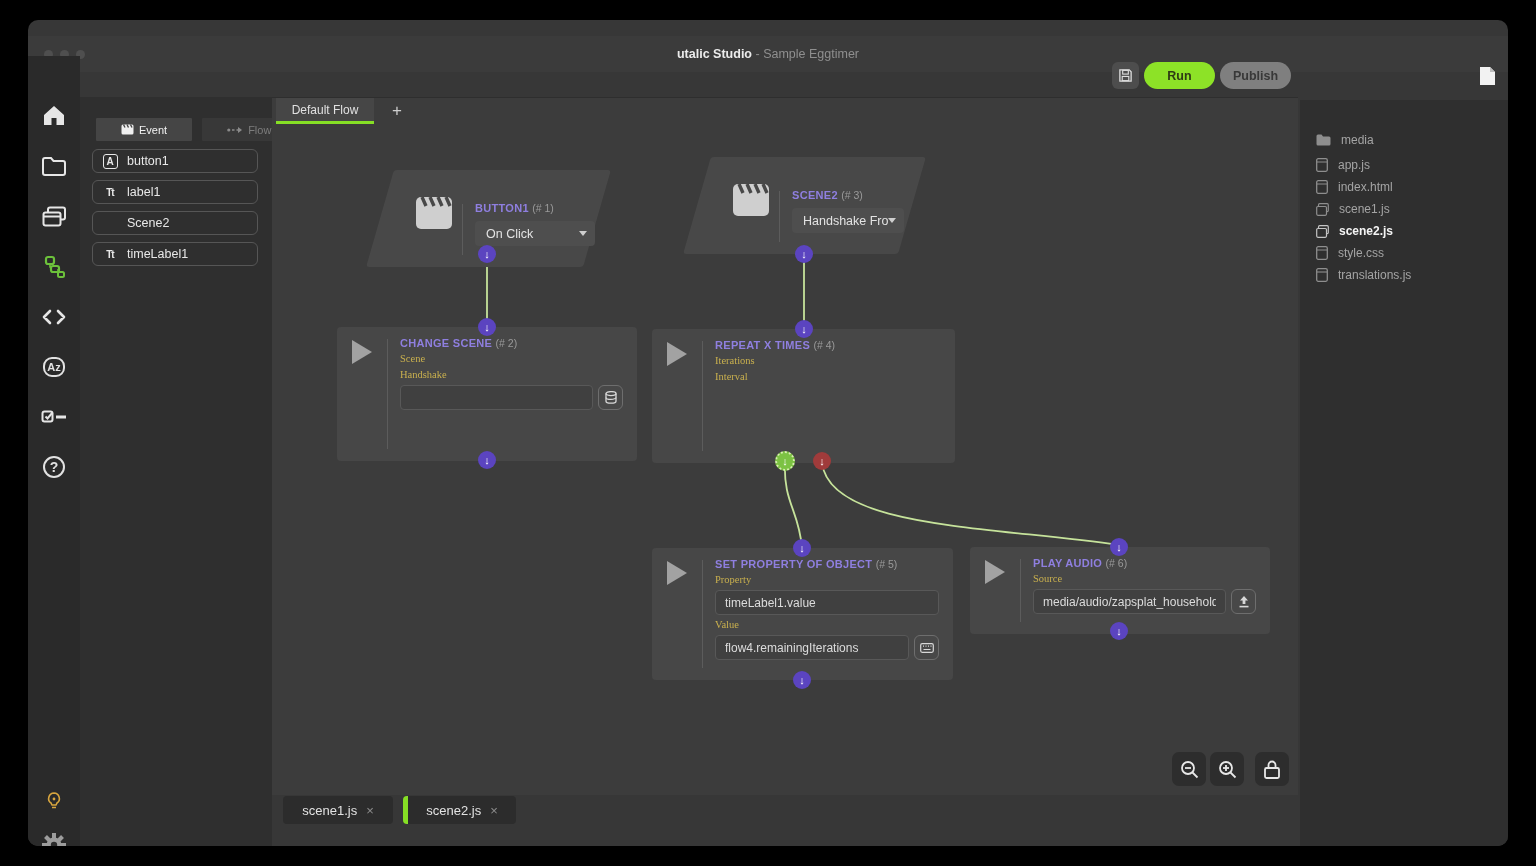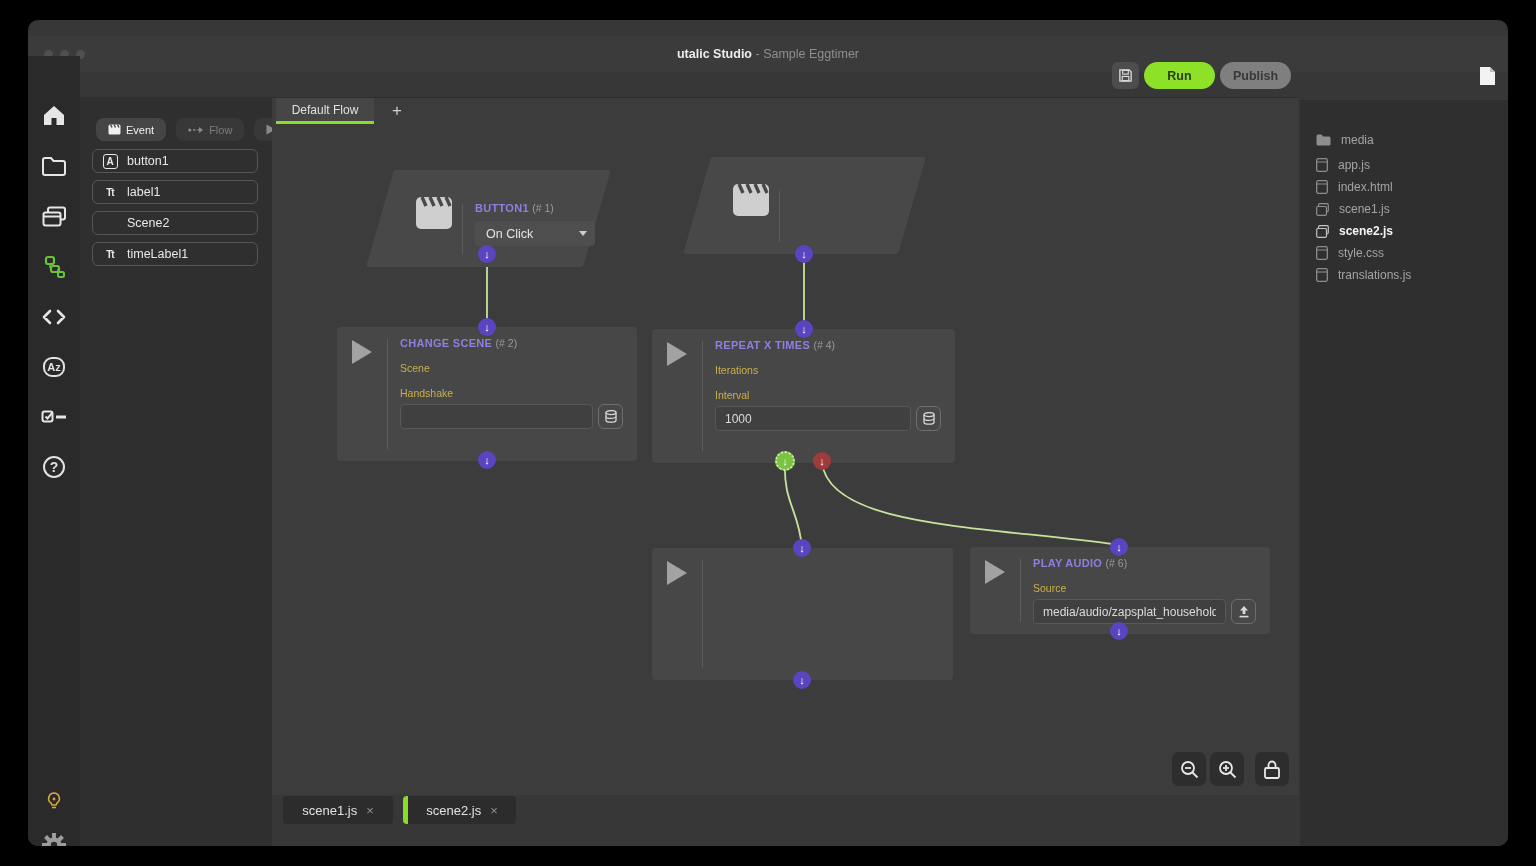--- a/index.html
+++ b/index.html
@@ -22,21 +22,21 @@
 
   
   .btn-save { position:absolute; left:1084px; top:42px; width:27px; height:27px; background:#4d4d4d; border-radius:6px; display:flex; align-items:center; justify-content:center; cursor:pointer; }
   .btn-run { position:absolute; left:1116px; top:42px; width:71px; height:27px; background:#8de227; border-radius:14px; color:#2f3b15; font-size:12.5px; font-weight:bold; display:flex; align-items:center; justify-content:center; cursor:pointer; }
   .btn-publish { position:absolute; left:1192px; top:42px; width:71px; height:27px; background:#7f7f7f; border-radius:14px; color:#383838; font-size:12.5px; font-weight:bold; display:flex; align-items:center; justify-content:center; cursor:pointer; }
   .btn-doc { position:absolute; left:1448px; top:45px; width:22px; height:22px; display:flex; align-items:center; justify-content:center; cursor:pointer; }
 
   
   .leftpanel { position:absolute; left:52px; top:77px; width:192px; height:749px; background:#2f2f2f; }
   .lp-tabs { position:absolute; left:16px; top:21px; display:flex; gap:10px; }
-  .lp-tab { height:23px; border-radius:8px; padding:0 12px; display:flex; align-items:center; gap:5px; font-size:11px; color:#7d7d7d; background:#383838; cursor:pointer; white-space:nowrap; }
+  .lp-tab { height:23px; border-radius:1px; padding:0 25px; display:flex; align-items:center; gap:5px; font-size:11px; color:#7d7d7d; background:#383838; cursor:pointer; white-space:nowrap; }
   .lp-tab.active { background:#454545; color:#f2f2f2; }
   .lp-items { position:absolute; left:12px; top:52px; width:166px; }
   .lp-item { height:24px; border:1px solid #565656; border-radius:6px; margin-bottom:7px; display:flex; align-items:center; color:#e8e8e8; font-size:12.5px; cursor:pointer; }
   .lp-item .ic { width:34px; display:flex; align-items:center; justify-content:center; }
   .ic-a { width:15px; height:15px; border:1.5px solid #e8e8e8; border-radius:3px; font-size:10px; font-weight:bold; display:flex; align-items:center; justify-content:center; }
   .ic-tt { font-size:10px; font-weight:bold; letter-spacing:-1px; }
 
   
   .canvas { position:absolute; left:244px; top:77px; width:1026px; height:698px; background:#3c3c3c; border-top:1px solid #2e2e2e; cursor:grab; }
   .flowtab { position:absolute; left:4px; top:0px; width:98px; height:26px; background:#464646; display:flex; align-items:center; justify-content:center; font-size:12px; color:#e0e0e0; border-bottom:3px solid #86df25; cursor:pointer; }
@@ -48,21 +48,21 @@
   .node { position:absolute; background:#474747; border-radius:4px; display:flex; }
   .trigger { background:transparent; }
   .trigger::before { content:""; position:absolute; inset:0; background:#484848; transform:skewX(-16deg); border-radius:3px; }
   .trigger .inner { position:relative; display:flex; width:100%; padding:22px 0 0 26px; }
   .icon-col { width:50px; display:flex; justify-content:center; padding-top:12px; }
   .trigger .icon-col { width:56px; padding-top:4px; }
   .vdiv { width:1px; background:#5c5c5c; margin:12px 0; }
   .node-content { flex:1; padding:10px 14px 10px 12px; min-width:0; }
   .node-title { font-size:11px; font-weight:bold; letter-spacing:.3px; color:#8f7fe0; white-space:nowrap; }
   .node-num { font-weight:normal; color:#9a9a9a; font-size:10.5px; letter-spacing:0; }
-  .fld-label { font-size:10.5px; color:#c9b04e; margin:13px 0 5px; }
+  .fld-label { font-size:10.5px; color:#c9b04e; margin:4px 0 5px;font-family:Liberation Serif, serif; }
   .fld-row { display:flex; gap:5px; align-items:center; }
   .fld-input { flex:1; height:25px; background:#404040; border:1px solid #585858; border-radius:4px; color:#dcdcdc; font-size:12px; padding:0 9px; font-family:"Liberation Sans", sans-serif; outline:none; min-width:0; }
   .fld-input::placeholder { color:#7b7b7b; }
   .fld-btn { width:25px; height:25px; background:#484848; border:1px solid #6e6e6e; border-radius:6px; display:flex; align-items:center; justify-content:center; cursor:pointer; flex:none; }
   .sel { height:25px; background:#4e4e4e; border-radius:4px; color:#e3e3e3; font-size:12.5px; display:flex; align-items:center; padding:0 22px 0 11px; position:relative; cursor:pointer; white-space:nowrap; overflow:hidden; }
   .sel .chev { position:absolute; right:8px; top:10px; width:0; height:0; border-left:4px solid transparent; border-right:4px solid transparent; border-top:5px solid #cfcfcf; }
   .sel-fill { width:100%; }
 
   
   .port { position:absolute; width:18px; height:18px; border-radius:50%; background:#5b44c0; color:#fff; display:flex; align-items:center; justify-content:center; font-size:11px; font-weight:bold; z-index:5; cursor:crosshair; }
@@ -272,20 +272,30 @@
 
     <div class="node trigger" style="left:425px; top:59px; width:215px; height:97px;">
       <div class="inner">
         <div class="icon-col">
           <svg width="38" height="34" viewBox="0 0 38 34">
               <rect x="1" y="1" width="36" height="32" rx="5" fill="#cfcfcf"></rect>
               <path d="M7 1 l4 9 M15 1 l4 9 M23 1 l4 9 M31 1 l4 9" stroke="#484848" stroke-width="3.4"></path>
             </svg>
         </div>
         <div class="vdiv"></div>
+        <div class="node-content">
+          <div class="node-title">
+            <span>SCENE2</span>
+            <span class="node-num">(# 3)</span>
+          </div>
+          <div class="sel" style="width:112px; margin-top:7px;">
+            <span>Handshake Fro</span>
+            <span class="chev"></span>
+          </div>
+        </div>
       </div>
     </div>
 
     <div class="node" style="left:65px; top:229px; width:300px; height:134px;">
       <div class="icon-col">
         <svg width="22" height="26" viewBox="0 0 22 26">
             <path d="M1 1 L21 13 L1 25 Z" fill="#a2a2a2"></path>
           </svg>
       </div>
       <div class="vdiv"></div>
@@ -316,40 +326,50 @@
           </svg>
       </div>
       <div class="vdiv"></div>
       <div class="node-content">
         <div class="node-title">
           <span>REPEAT X TIMES</span>
           <span class="node-num">(# 4)</span>
         </div>
         <div class="fld-label">Iterations</div>
         <div class="fld-label">Interval</div>
-        <div class="fld-row">
-          <input class="fld-input" value="1000" style="">
-          <div class="fld-btn">
-            <svg width="12" height="13" viewBox="0 0 12 13">
-                <ellipse cx="6" cy="2.6" rx="5" ry="2" fill="none" stroke="#d8d8d8" stroke-width="1.3"></ellipse>
-                <path d="M1 2.6 v7.6 c0 1.1 2.2 2 5 2 s5-.9 5-2 V2.6" fill="none" stroke="#d8d8d8" stroke-width="1.3"></path>
-                <path d="M1 6.4 c0 1.1 2.2 2 5 2 s5-.9 5-2" fill="none" stroke="#d8d8d8" stroke-width="1.1"></path>
-              </svg>
-          </div>
-        </div>
       </div>
     </div>
 
     <div class="node" style="left:380px; top:450px; width:301px; height:132px;">
       <div class="icon-col">
         <svg width="22" height="26" viewBox="0 0 22 26">
             <path d="M1 1 L21 13 L1 25 Z" fill="#a2a2a2"></path>
           </svg>
       </div>
       <div class="vdiv"></div>
+      <div class="node-content">
+        <div class="node-title">
+          <span>SET PROPERTY OF OBJECT</span>
+          <span class="node-num">(# 5)</span>
+        </div>
+        <div class="fld-label">Property</div>
+        <div class="fld-row">
+          <input class="fld-input" value="timeLabel1.value" style="">
+        </div>
+        <div class="fld-label">Value</div>
+        <div class="fld-row">
+          <input class="fld-input" value="flow4.remainingIterations" style="">
+          <div class="fld-btn">
+            <svg width="14" height="10" viewBox="0 0 14 10">
+                <rect x="0.7" y="0.7" width="12.6" height="8.6" rx="1.5" fill="none" stroke="#d8d8d8" stroke-width="1.2"></rect>
+                <path d="M3 3.2 h1 M5.5 3.2 h1 M8 3.2 h1 M10.5 3.2 h1 M3.5 6.5 h7" stroke="#d8d8d8" stroke-width="1.2"></path>
+              </svg>
+          </div>
+        </div>
+      </div>
     </div>
 
     <div class="node" style="left:698px; top:449px; width:300px; height:87px;">
       <div class="icon-col">
         <svg width="22" height="26" viewBox="0 0 22 26">
             <path d="M1 1 L21 13 L1 25 Z" fill="#a2a2a2"></path>
           </svg>
       </div>
       <div class="vdiv"></div>
       <div class="node-content">

